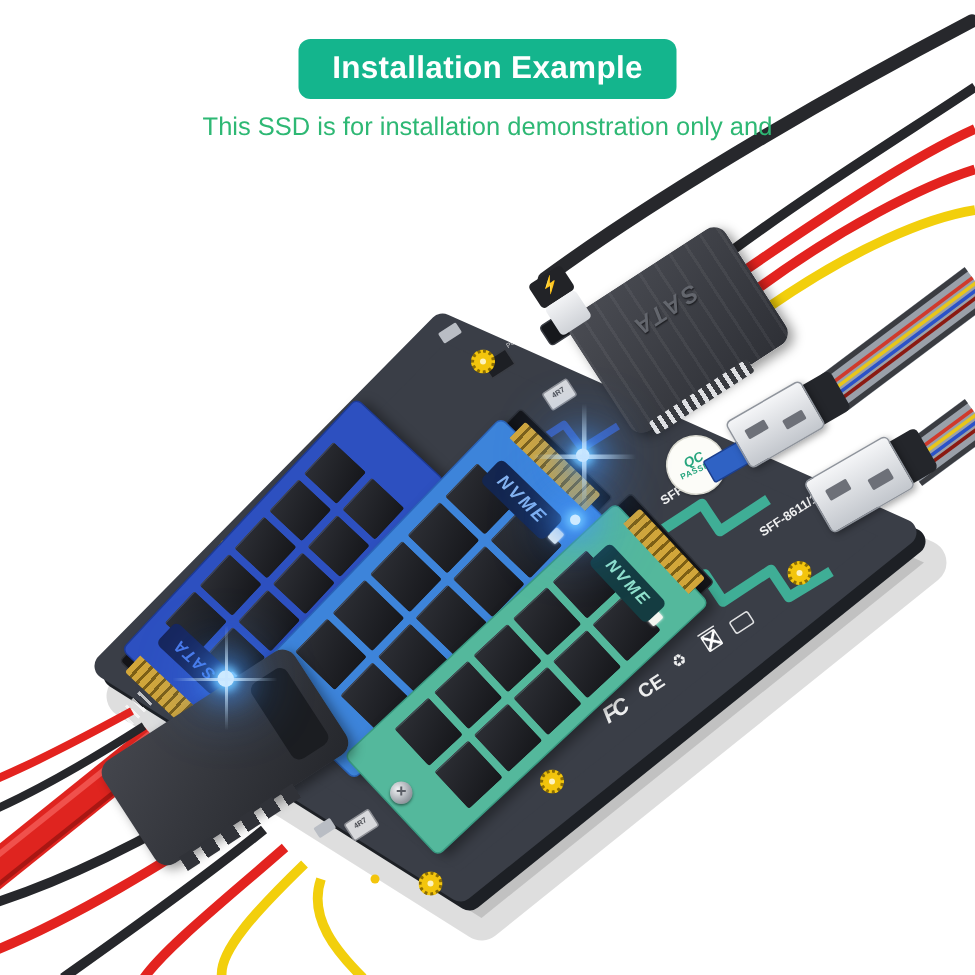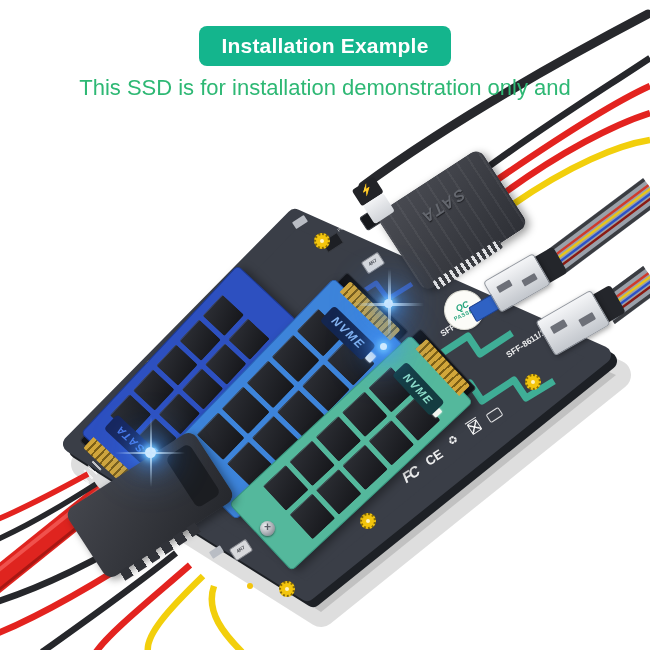--- a/index.html
+++ b/index.html
@@ -3,21 +3,21 @@
 <meta charset="utf-8">
 <style>
   html,body{margin:0;padding:0;}
   body{width:650px;height:650px;background:#ffffff;font-family:"Liberation Sans",sans-serif;overflow:hidden;position:relative;}
   .scene{position:absolute;inset:0;width:650px;height:650px;}
 
   
   .hdr{position:absolute;top:26px;left:0;width:650px;text-align:center;z-index:40;}
   .banner{display:inline-block;background:#14b58d;color:#fff;font-size:21px;font-weight:700;
           padding:8px 22px;border-radius:8px;letter-spacing:.2px;}
-  .disclaimer{margin-top:9px;color:#2eb874;font-size:22px;line-height:1.22;font-weight:400;}
+  .disclaimer{margin-top:9px;color:#2eb874;font-size:17px;line-height:1.22;font-weight:400;}
 
   
   .abs{position:absolute;}
 
   
   svg.layer{position:absolute;left:0;top:0;width:650px;height:650px;pointer-events:none;}
 
   
   .hole{width:16px;height:16px;border-radius:50%;background:#f3c50d;border:2px dotted #8a6d05;box-sizing:border-box;z-index:6;}
   .hole::after{content:"";position:absolute;left:4px;top:4px;width:4px;height:4px;border-radius:50%;background:#fdf3c0;}

